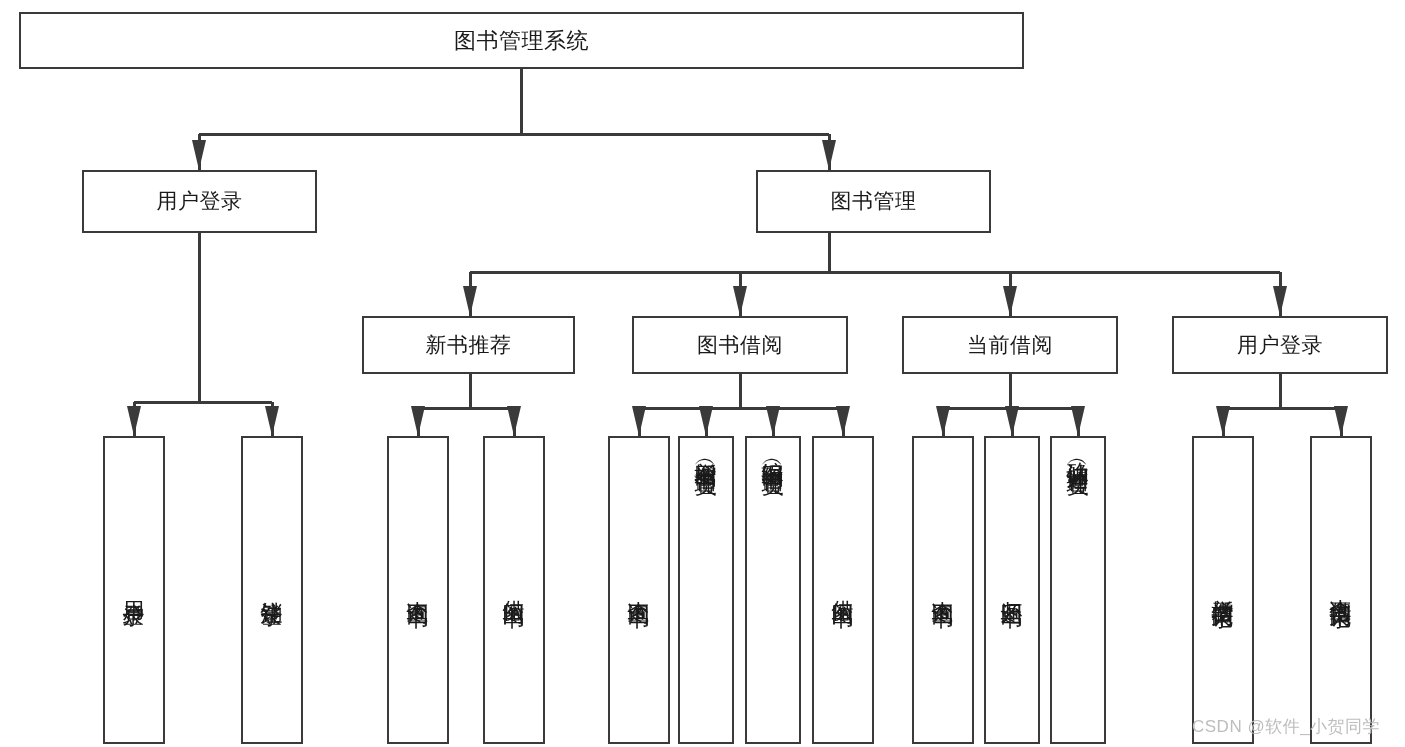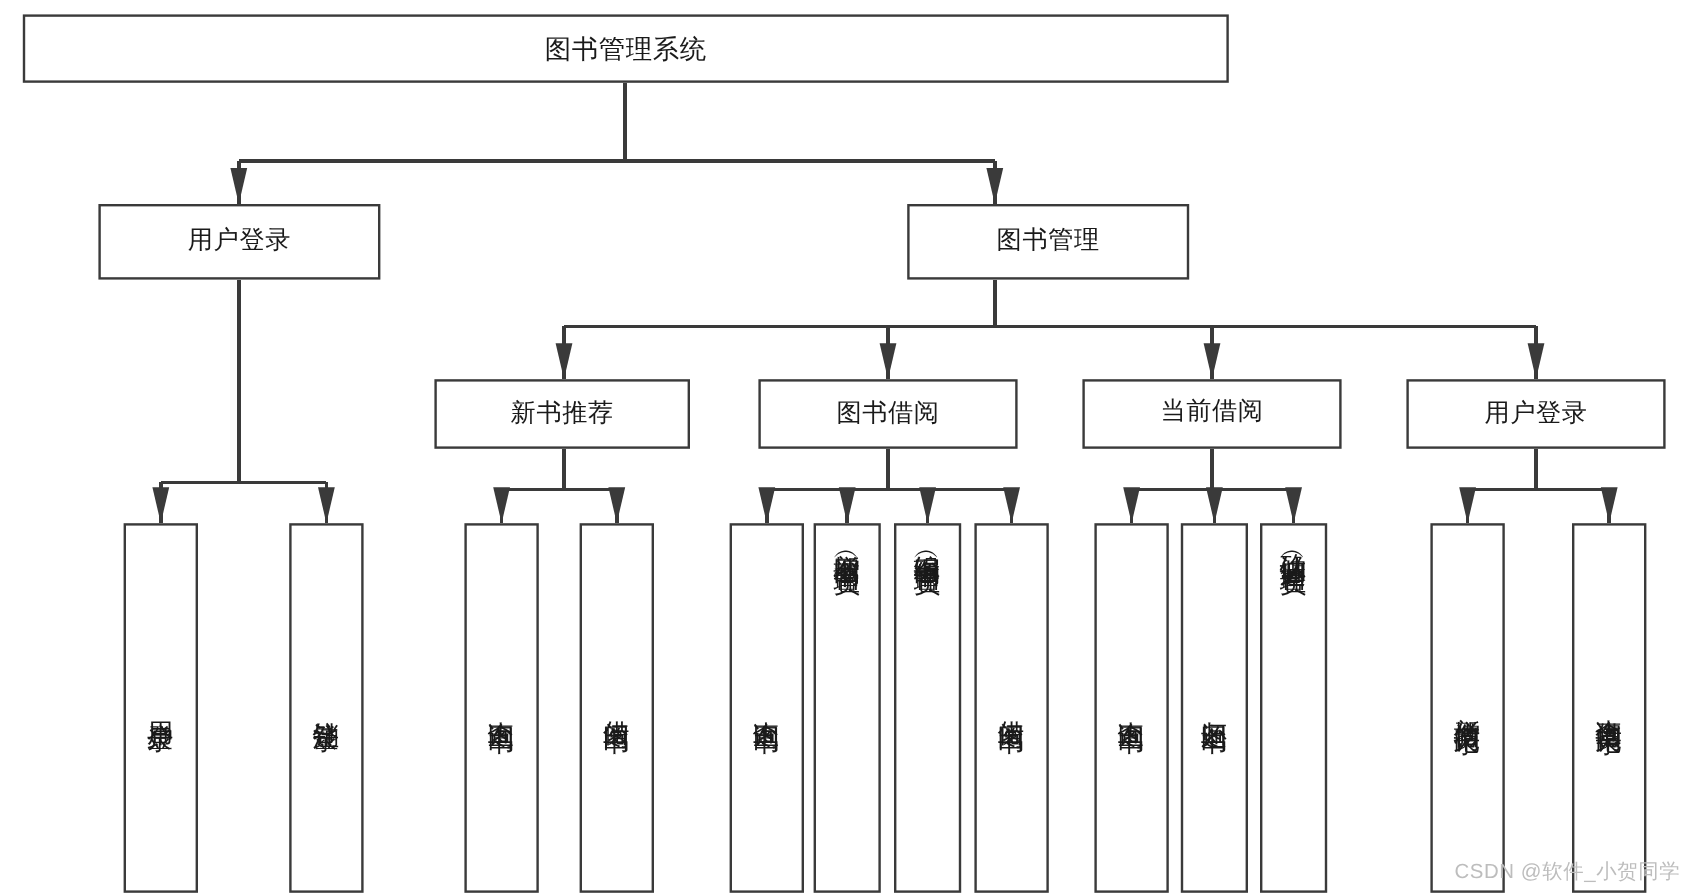--- a/index.html
+++ b/index.html
@@ -144,21 +144,21 @@
       <div class="node" style="left: 712px; top: 170px; width: 235px; height: 63px; border-color: rgb(58, 58, 58); background: rgb(255, 255, 255); margin-left: 44px;">
         <span class="node-label" style="color: rgb(26, 26, 26);">图书管理</span>
       </div>
       <div class="node" style="left: 362px; top: 316px; width: 213px; height: 58px; border-color: rgb(58, 58, 58); background: rgb(255, 255, 255);">
         <span class="node-label" style="color: rgb(26, 26, 26);">新书推荐</span>
       </div>
       <div class="node" style="left: 632px; top: 316px; width: 216px; height: 58px; border-color: rgb(58, 58, 58); background: rgb(255, 255, 255); text-align: right;">
         <span class="node-label" style="color: rgb(26, 26, 26);">图书借阅</span>
       </div>
       <div class="node" style="left: 902px; top: 316px; width: 216px; height: 58px; border-color: rgb(58, 58, 58); background: rgb(255, 255, 255);">
-        <span class="node-label" style="color: rgb(26, 26, 26); font-family: Liberation Mono, monospace;">当前借阅</span>
+        <span class="node-label" style="color: rgb(26, 26, 26);">当前借阅</span>
       </div>
       <div class="node" style="left: 1172px; top: 316px; width: 216px; height: 58px; border-color: rgb(58, 58, 58); background: rgb(255, 255, 255);">
         <span class="node-label" style="color: rgb(26, 26, 26);">用户登录</span>
       </div>
       <div class="node vertical" style="left: 103px; top: 436px; width: 62px; height: 308px; border-color: rgb(58, 58, 58); background: rgb(255, 255, 255);">
         <span class="node-label" style="color: rgb(26, 26, 26);">用户登录</span>
       </div>
       <div class="node vertical" style="left: 241px; top: 436px; width: 62px; height: 308px; border-color: rgb(58, 58, 58); background: rgb(255, 255, 255);">
         <span class="node-label" style="color: rgb(26, 26, 26);">注销登录</span>
       </div>
@@ -190,14 +190,14 @@
         <span class="node-label" style="color: rgb(26, 26, 26);">确认归还（管理员）</span>
       </div>
       <div class="node vertical" style="left: 1192px; top: 436px; width: 62px; height: 308px; border-color: rgb(58, 58, 58); background: rgb(255, 255, 255);">
         <span class="node-label" style="color: rgb(26, 26, 26);">新增借阅记录</span>
       </div>
       <div class="node vertical" style="left: 1310px; top: 436px; width: 62px; height: 308px; border-color: rgb(58, 58, 58); background: rgb(255, 255, 255);">
         <span class="node-label" style="color: rgb(26, 26, 26);">查询借阅记录</span>
       </div>
     </div>
 
-  <div class="watermark" style="left:1192px; top:715px;padding-left:20px;">CSDN @软件_小贺同学</div>
+  <div class="watermark" style="left:1192px; top:715px;">CSDN @软件_小贺同学</div>
 </div>
 
 </body></html>

